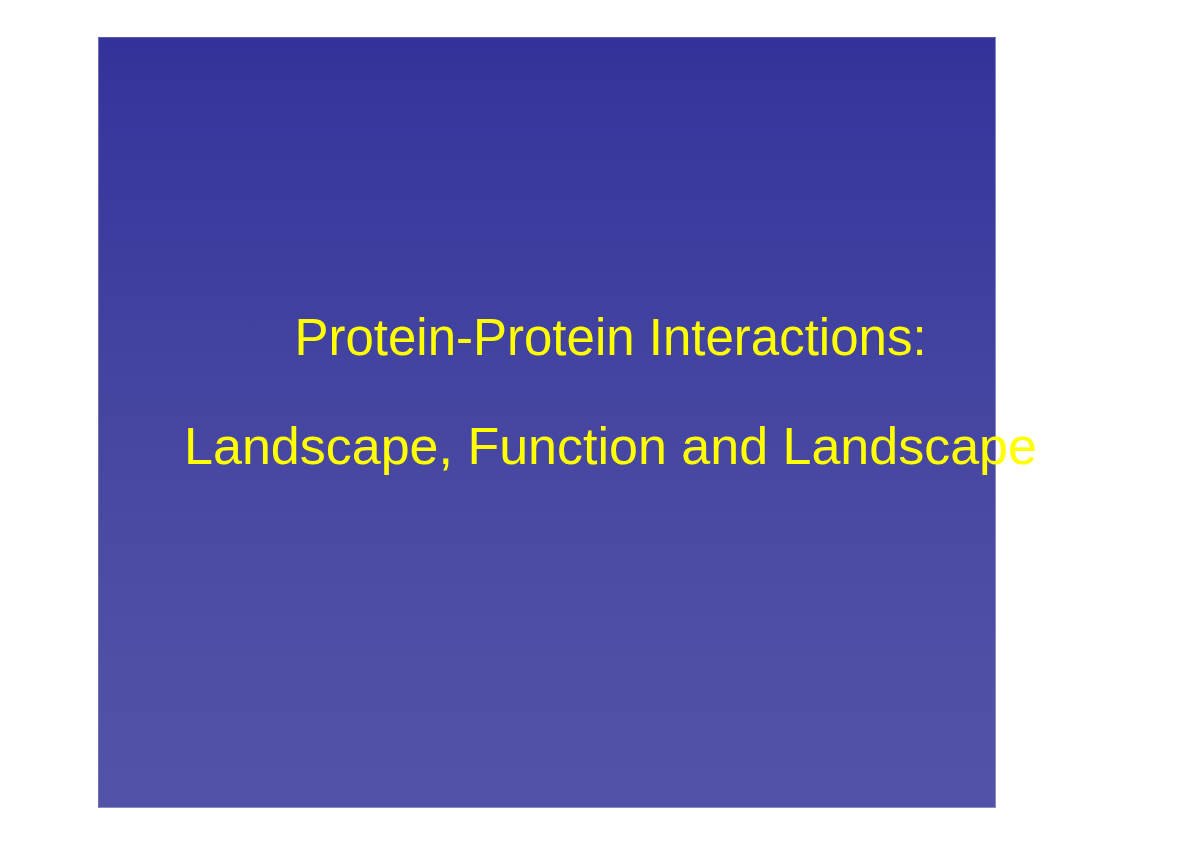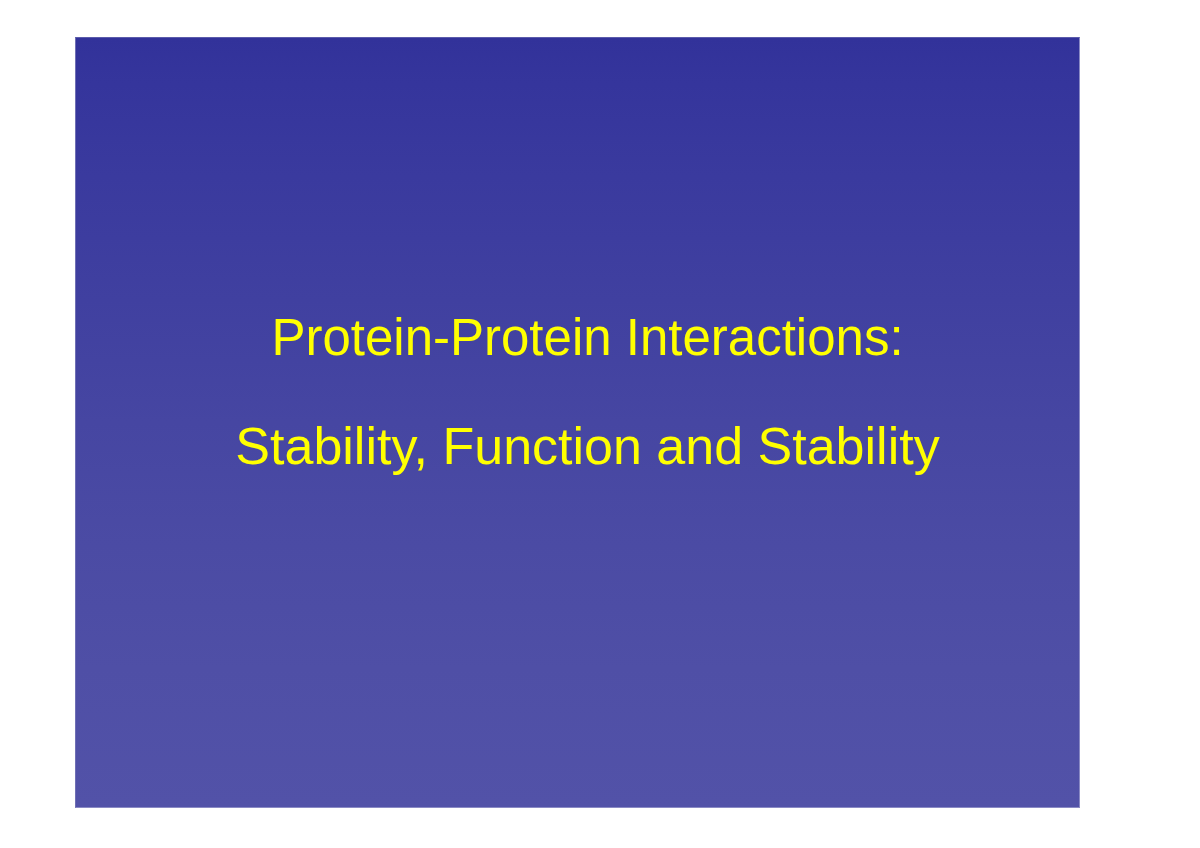--- a/index.html
+++ b/index.html
@@ -18,23 +18,23 @@
   #slide-canvas {
     position: relative;
     width: 1200px;
     height: 848px;
     background: #ffffff;
   }
 
   
   #slide-surface {
     position: absolute;
-    left: 75px;
+    left: 98px;
     top: 37px;
-    width: 1005px;
+    width: 898px;
     height: 771px;
     box-sizing: border-box;
     background-image: linear-gradient(
         to bottom,
         #32329a 0%,
         #35359c 6%,
         #3a3a9e 18%,
         #4040a0 34%,
         #4646a2 50%,
         #4b4ba4 66%,
@@ -74,18 +74,18 @@
 </style>
 </head>
 <body>
 
 <div id="slide-canvas">
 
   <div id="slide-surface">
 
     <div id="title-block">
       <span class="title-line" id="title-line-1">Protein-Protein Interactions:</span>
-      <span class="title-line" id="title-line-2">Stability, Function and Stability</span>
+      <span class="title-line" id="title-line-2">Landscape, Function and Landscape</span>
     </div>
 
   </div>
 
 </div>
 
 </body></html>

